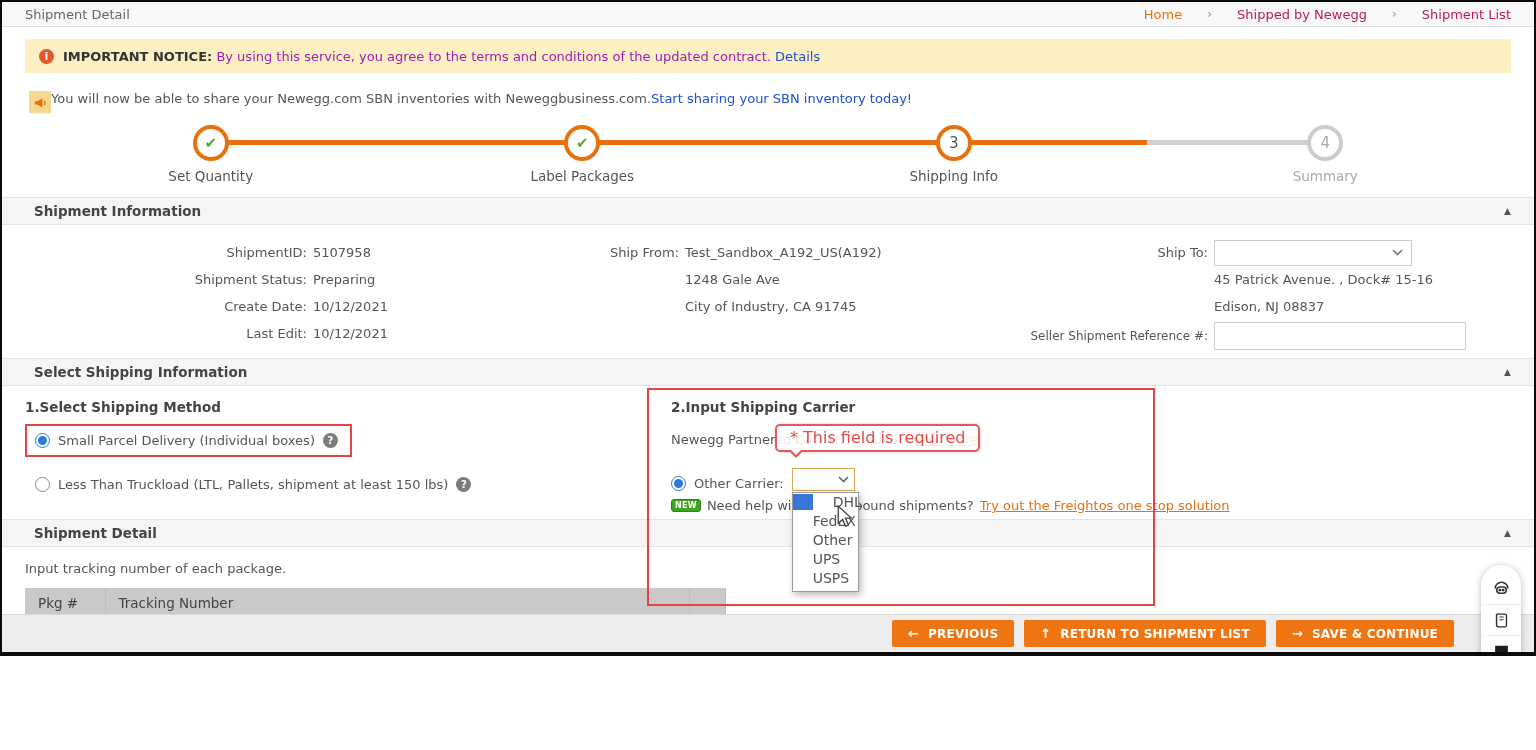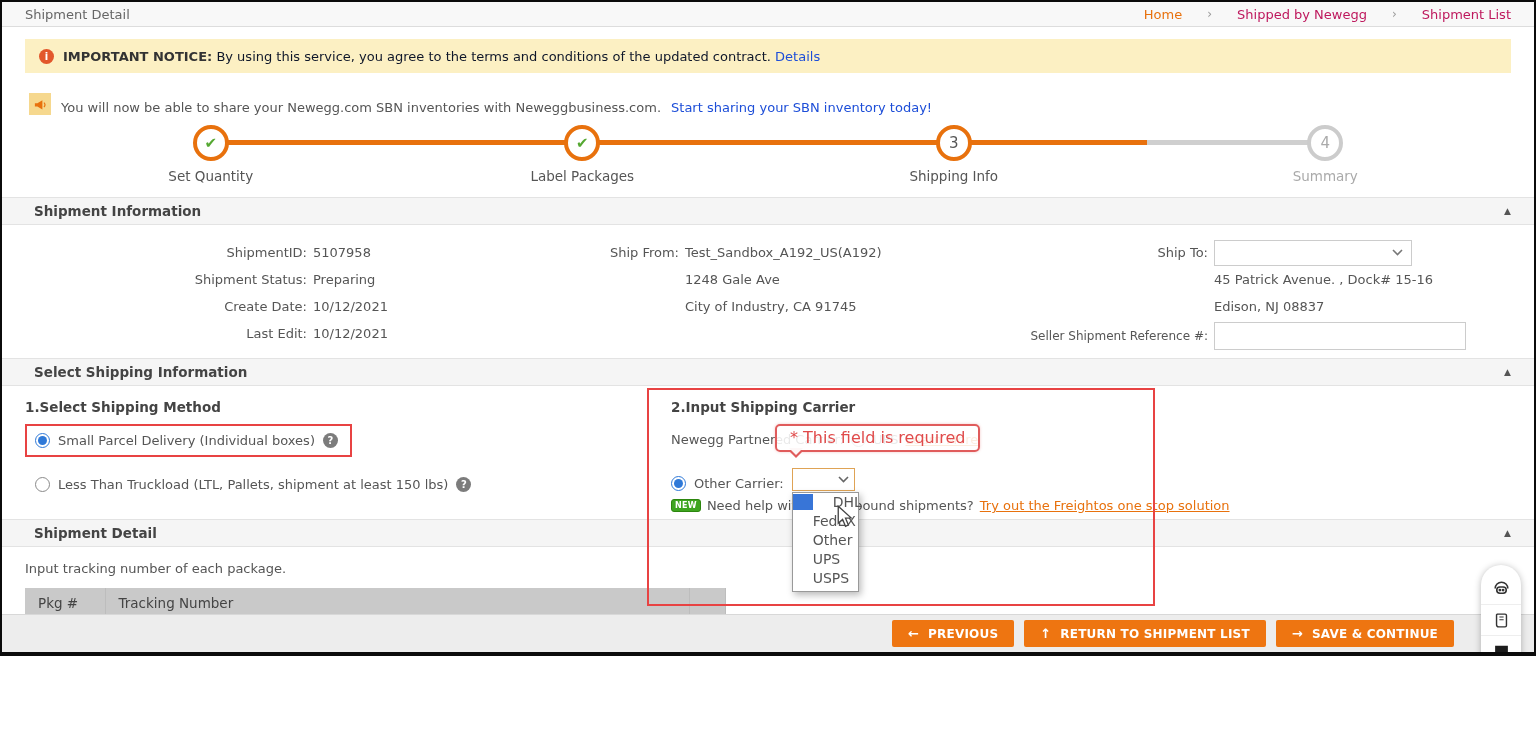--- a/index.html
+++ b/index.html
@@ -14,23 +14,23 @@
   .breadcrumb .home { color:#e8710d; cursor:pointer; }
   .breadcrumb .sep { color:#999; font-size:12px; }
   .breadcrumb .crumb { color:#be185d; }
 
   .content { position:relative; padding:0 23px; }
 
   
   .notice { margin-top:12px; background:#fcf0c3; height:34px; display:flex; align-items:center; gap:9px; padding:0 14px; }
   .info-icon { width:15px; height:15px; border-radius:50%; background:#e2572b; color:#fff; font-weight:bold; font-size:10px; display:inline-flex; align-items:center; justify-content:center; flex:0 0 auto; }
   .notice b { color:#333; }
-  .notice .txt { color:#0f172a; }
+  .notice .txt { color:#a21caf; }
   .link-orange { color:#1d4ed8; cursor:pointer; }
-  .announce { margin-top:18px; height:24px; display:flex; align-items:flex-end; gap:10px; padding-left:4px; }
+  .announce { margin-top:18px; height:24px; display:flex; align-items:flex-start; padding-left:4px; }
   .mega-wrap { width:22px; height:22px; background:#f6d88e; display:inline-flex; align-items:center; justify-content:center; flex:0 0 auto; }
 
   
   .stepper { position:relative; margin-top:10px; height:72px; }
   .track { position:absolute; top:15px; left:12.5%; right:12.5%; height:5px;
            background:linear-gradient(to right, #e8710d 0%, #e8710d 84%, #cfcfcf 84%, #cfcfcf 100%); }
   .steps { position:relative; display:flex; }
   .step { width:25%; display:flex; flex-direction:column; align-items:center; }
   .circle { width:36px; height:36px; border-radius:50%; background:#fff; border:4px solid #e8710d; display:flex; align-items:center; justify-content:center; z-index:2; font-size:15px; }
   .circle.todo { border-color:#ccc; }

